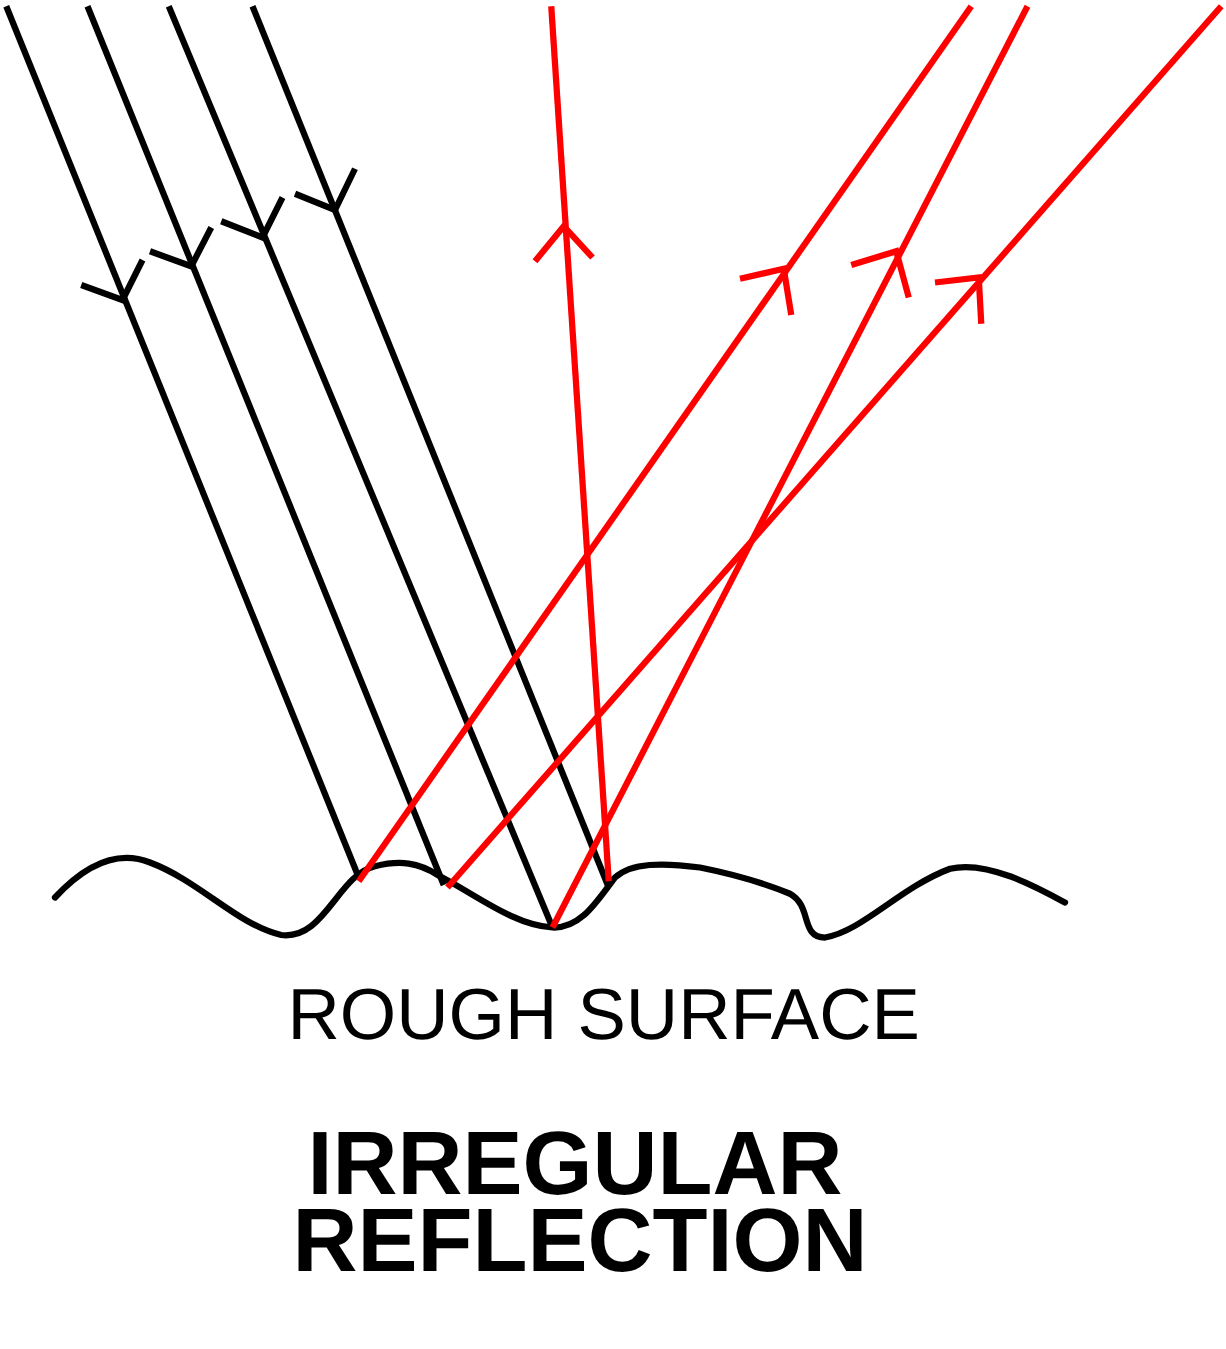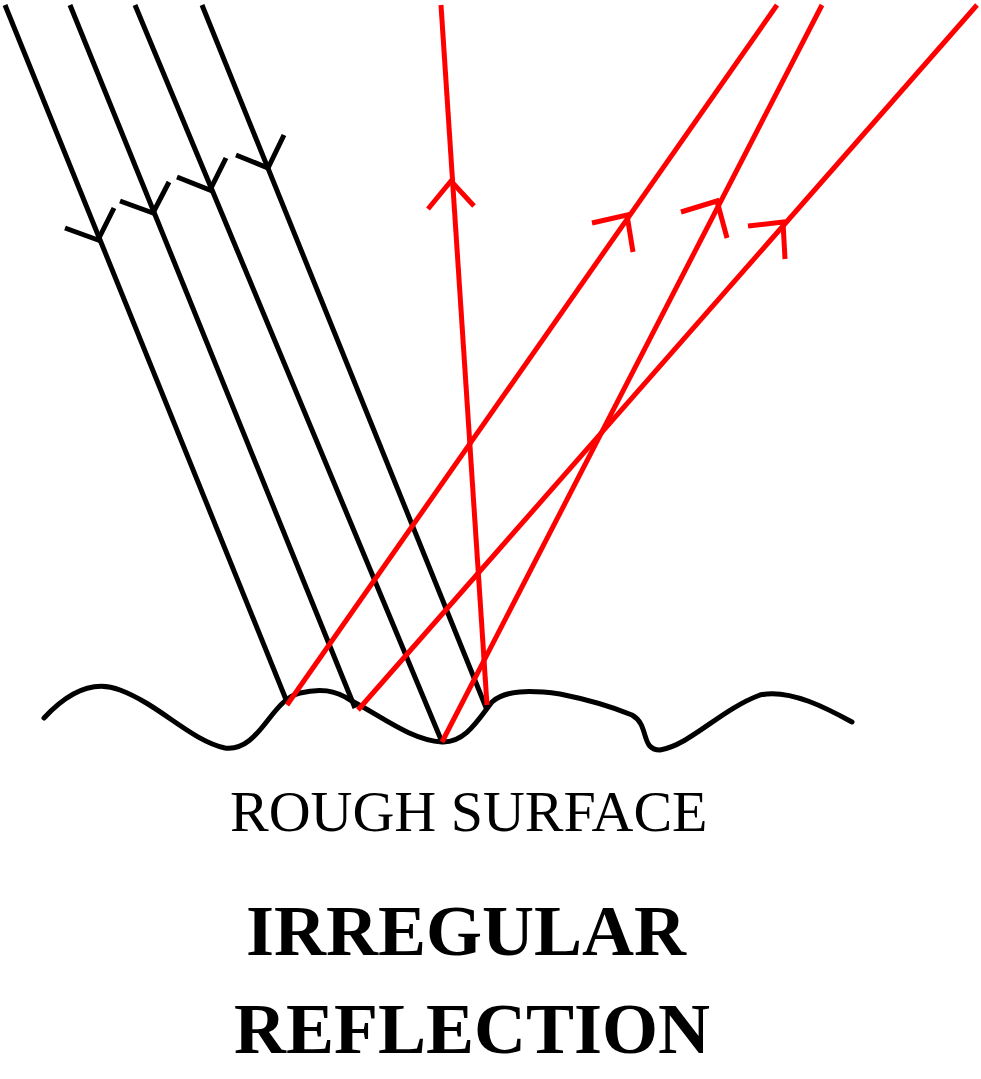--- a/index.html
+++ b/index.html
@@ -1,21 +1,21 @@
 <!DOCTYPE html>
 <html><head>
 <meta charset="utf-8">
 <style>
   html, body { margin: 0; padding: 0; background: #ffffff; }
   body { width: 981px; height: 1079px; position: relative; overflow: hidden; }
   #diagram { position: absolute; left: 0; top: 0; }
-  .label { position: absolute; color: #000; font-family: Liberation Serif, serif; white-space: nowrap; }
+  .label { position: absolute; color: #000; font-family: Liberation Sans, sans-serif; white-space: nowrap; }
   #surface-label { left: 230px; top: 778px; font-size: 58px; font-weight: normal; letter-spacing: 0px; }
   #title-1 { left: 246px; top: 890px; font-size: 72px; font-weight: bold; }
-  #title-2 { left: 234px; top: 988px; font-size: 72px; font-weight: bold; }
+  #title-2 { left: 234px; top: 952px; font-size: 72px; font-weight: bold; }
 </style>
 </head>
 <body>
 
 <svg id="diagram" width="981" height="1079" viewBox="0 0 981 1079" xmlns="http://www.w3.org/2000/svg">
 
   <path d="M44,718 C70,690 95,680 120,690 C160,705 190,740 225,748 C260,752 270,700 300,693 C320,688 335,690 350,700 C380,715 410,740 442,742 C465,743 478,720 492,702 C505,690 530,690 560,694 C590,700 615,708 632,715 C650,725 640,750 660,750 C690,745 720,710 760,695 C790,688 830,710 852,722" fill="none" stroke="#000" stroke-width="5" stroke-linecap="round"></path>
 
   <g stroke="#000" stroke-width="5" fill="none" stroke-linecap="butt">
     <line x1="5" y1="5" x2="287" y2="702"></line>

